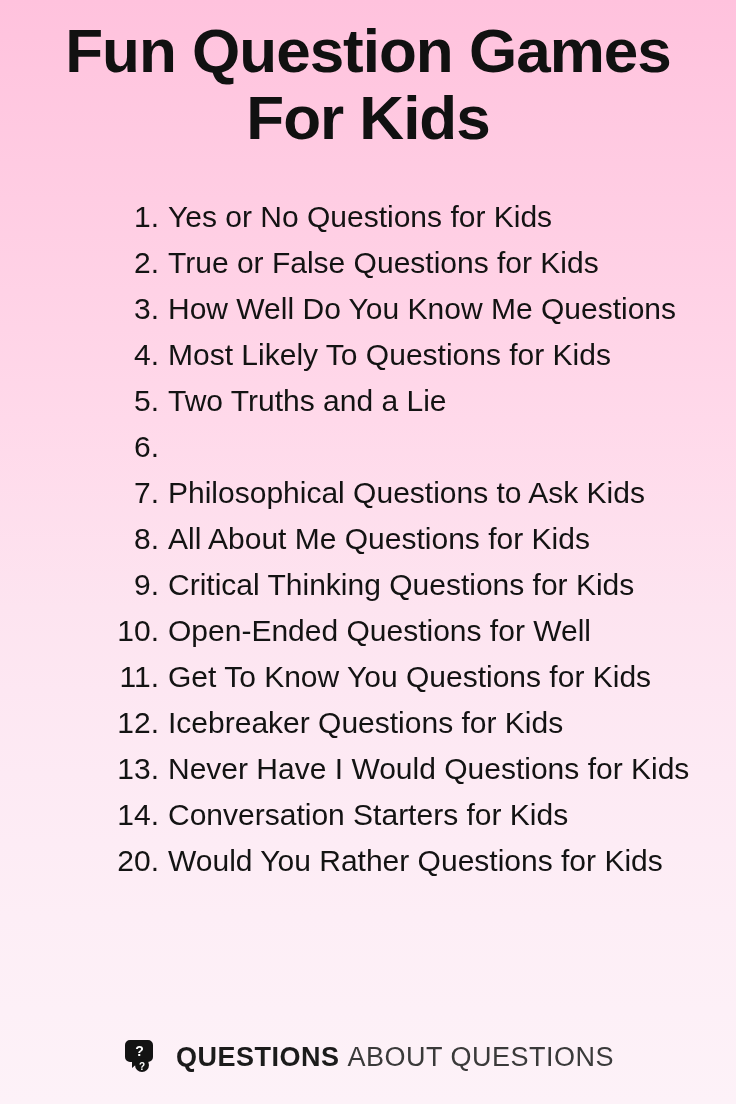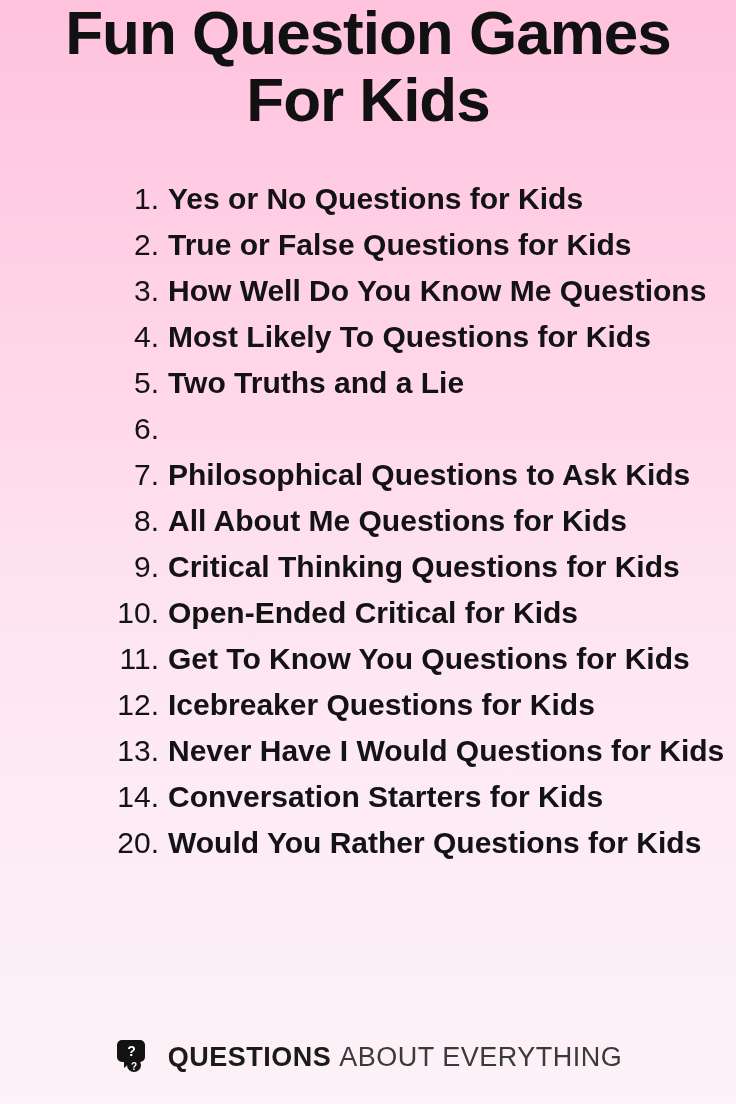--- a/index.html
+++ b/index.html
@@ -18,20 +18,21 @@
     width: 736px;
     height: 1104px;
     box-sizing: border-box;
     background: linear-gradient(180deg, #ffc2dd 0%, #ffcde3 18%, #ffd9ea 38%, #fde4f0 55%, #fdeaf4 70%, #fdeef6 83%, #fdf2f8 100%);
     display: flex;
     flex-direction: column;
     align-items: center;
   }
 
   .title {
+    margin-top: 18px;
     width: 690px;
     text-align: center;
     font-family: "Liberation Sans", sans-serif;
     font-weight: bold;
     font-size: 62px;
     line-height: 1.08;
     letter-spacing: -1px;
     color: #111111;
   }
   .title .line {
@@ -57,21 +58,20 @@
   }
   .item .num {
     width: 52px;
     text-align: right;
     flex: 0 0 auto;
     padding-right: 9px;
     box-sizing: border-box;
   }
   .item .txt {
     flex: 0 0 auto;
-    font-weight: bold;
   }
 
   .footer {
     position: absolute;
     left: 0;
     right: 0;
     bottom: 26px;
     display: flex;
     align-items: center;
     justify-content: center;
@@ -140,21 +140,21 @@
     <div class="item">
       <span class="num">8.</span>
       <span class="txt">All About Me Questions for Kids</span>
     </div>
     <div class="item">
       <span class="num">9.</span>
       <span class="txt">Critical Thinking Questions for Kids</span>
     </div>
     <div class="item">
       <span class="num">10.</span>
-      <span class="txt">Open-Ended Critical for Kids</span>
+      <span class="txt">Open-Ended Questions for Well</span>
     </div>
     <div class="item">
       <span class="num">11.</span>
       <span class="txt">Get To Know You Questions for Kids</span>
     </div>
     <div class="item">
       <span class="num">12.</span>
       <span class="txt">Icebreaker Questions for Kids</span>
     </div>
     <div class="item">
@@ -175,17 +175,17 @@
     <span class="logo-mark">
       <svg width="42" height="42" viewBox="0 0 42 42" xmlns="http://www.w3.org/2000/svg">
         <path d="M8 4 h18 a5 5 0 0 1 5 5 v12 a5 5 0 0 1 -5 5 h-9 l-7 6 v-6 h-2 a5 5 0 0 1 -5 -5 v-12 a5 5 0 0 1 5 -5 z" fill="#131313"></path>
         <path d="M20 36 m0 -14 a7 7 0 1 1 0 14 a7 7 0 1 1 0 -14 z" fill="#131313"></path>
         <text x="17.5" y="20" font-family="'Liberation Sans', sans-serif" font-size="14" font-weight="bold" fill="#ffffff" text-anchor="middle">?</text>
         <text x="20" y="34" font-family="'Liberation Sans', sans-serif" font-size="10" font-weight="bold" fill="#ffffff" text-anchor="middle">?</text>
       </svg>
     </span>
     <span class="footer-text">
       <span class="brand-strong">QUESTIONS</span>
-      <span class="brand-light">ABOUT EVERYTHING</span>
+      <span class="brand-light">ABOUT QUESTIONS</span>
     </span>
   </div>
 
 </div>
 
 </body></html>

